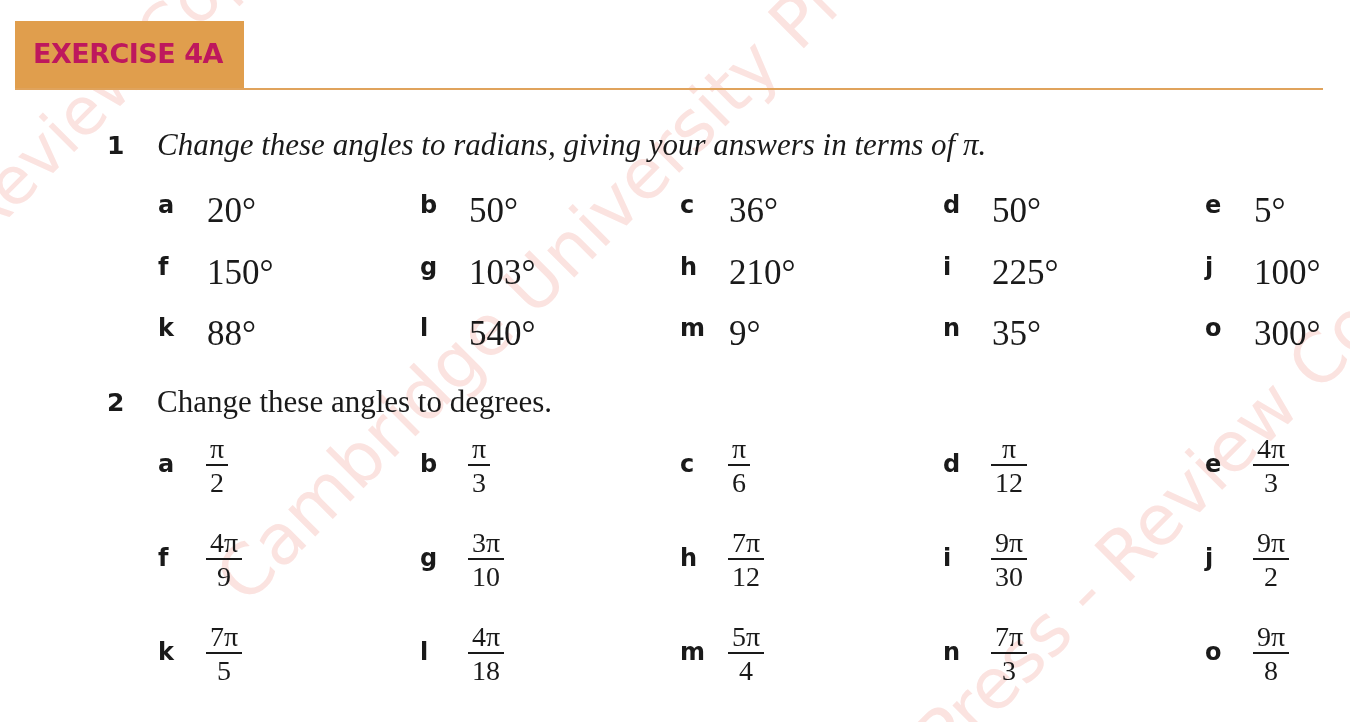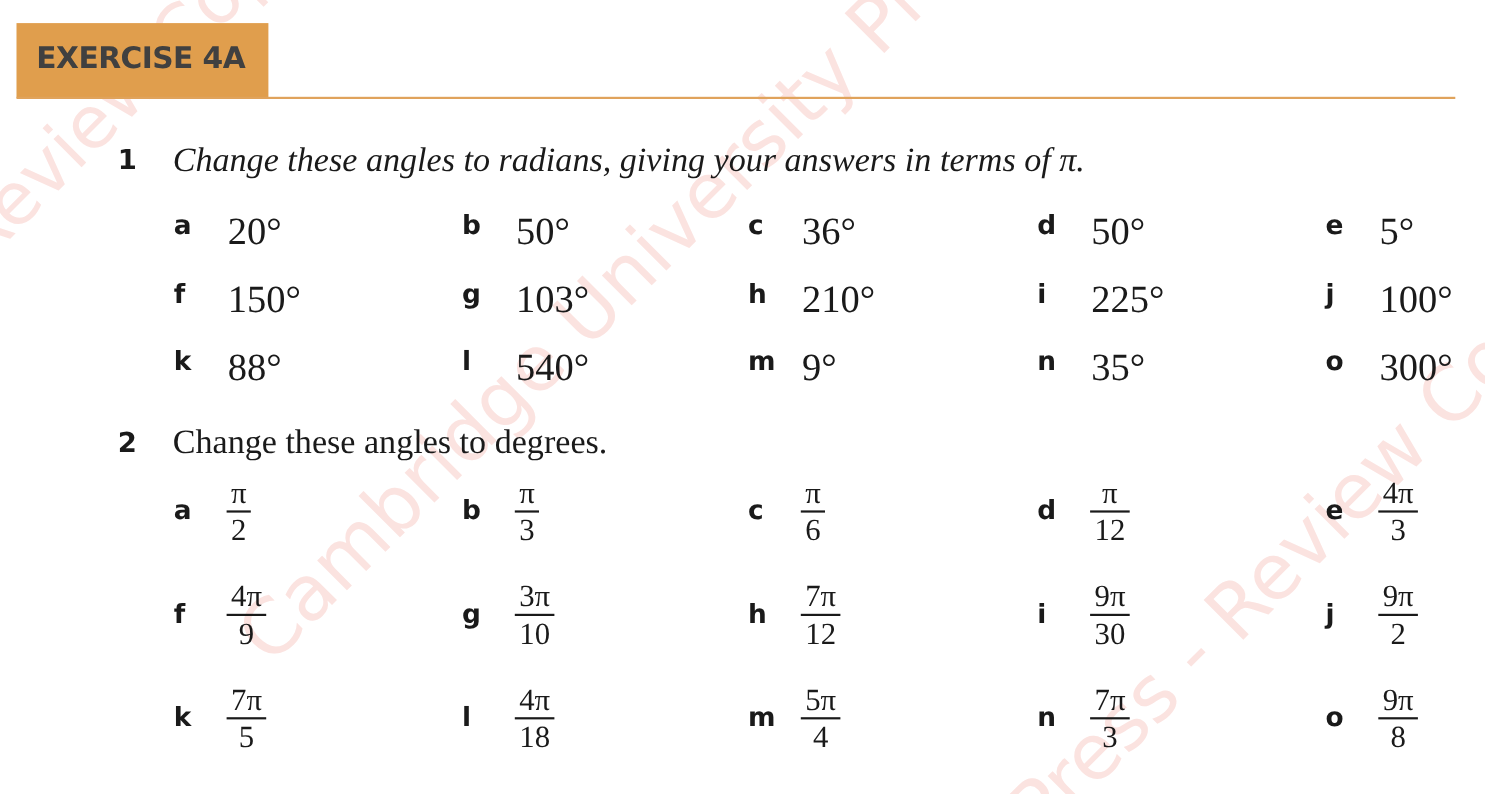--- a/index.html
+++ b/index.html
@@ -38,21 +38,21 @@
       z-index: 1;
     }
     .header-title {
       position: absolute;
       left: 33px;
       top: 38px;
       font-family: "DejaVu Sans", sans-serif;
       font-weight: bold;
       font-size: 27px;
       letter-spacing: -0.5px;
-      color: #404040;
+      color: #be185d;
       z-index: 2;
     }
     .header-rule {
       position: absolute;
       left: 15px;
       top: 88px;
       width: 1308px;
       height: 2px;
       background: #e0a35c;
       z-index: 1;

